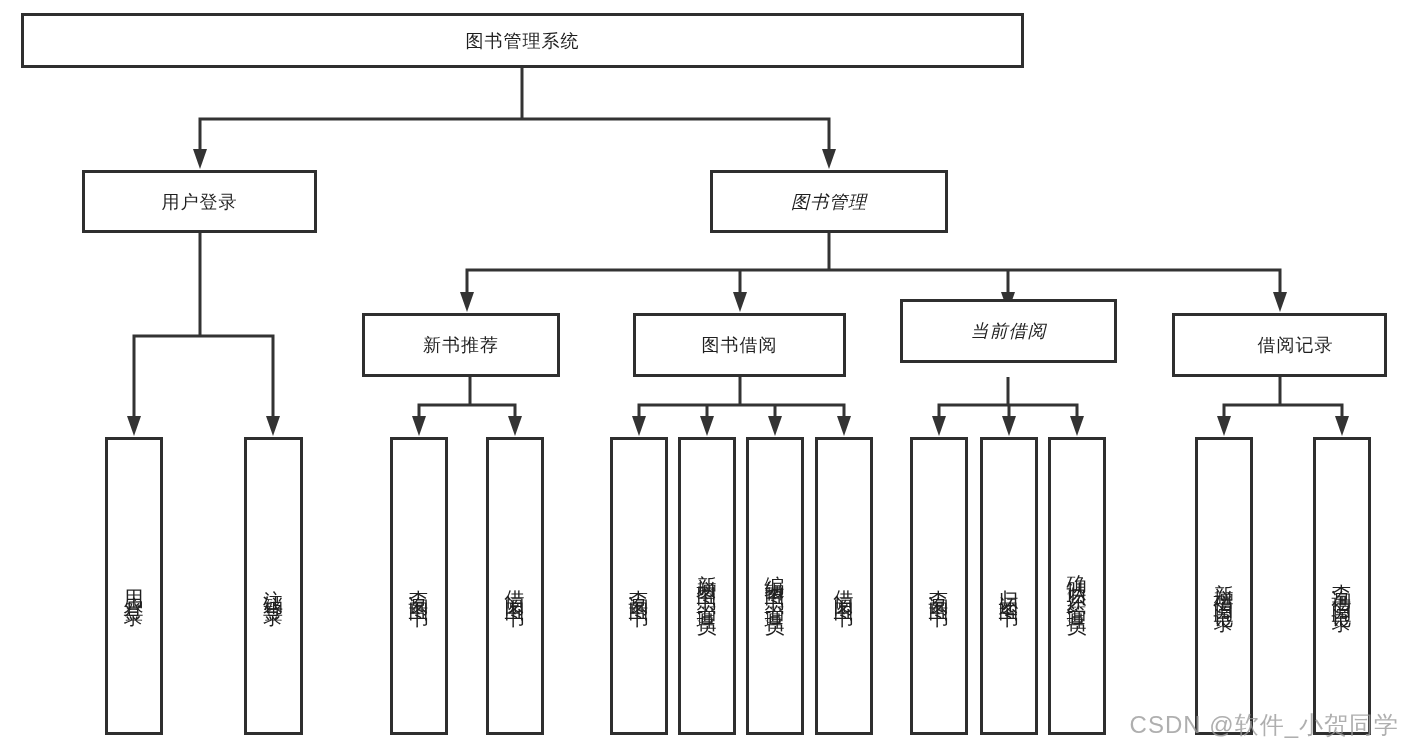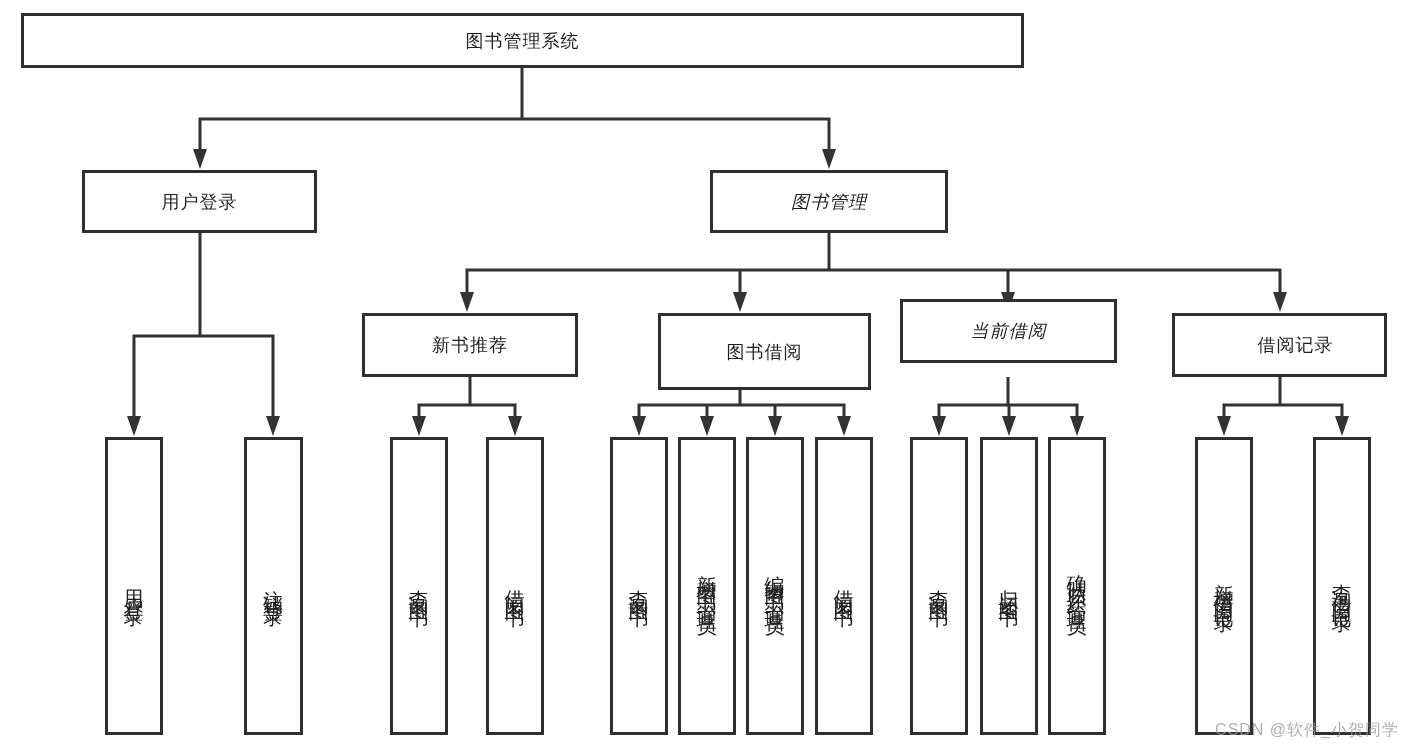--- a/index.html
+++ b/index.html
@@ -39,21 +39,21 @@
     writing-mode: vertical-rl;
     text-orientation: mixed;
     font-size: 20px;
     letter-spacing: 6px;
     line-height: 1.0;
   }
   .watermark {
     position: absolute;
     right: 6px;
     bottom: 6px;
-    font-size: 16px;
+    font-size: 24px;
     color: rgba(155, 155, 155, 0.8);
     letter-spacing: 1px;
     z-index: 5;
     white-space: nowrap;
   }
 </style>
 </head>
 <body>
 
 <div class="canvas">
@@ -108,22 +108,22 @@
       <polygon points="1217,416 1231,416 1224,436"></polygon>
       <polygon points="1335,416 1349,416 1342,436"></polygon>
     </g>
   </svg>
 
   <div class="box" style="left:21px; top:13px; width:1003px; height:55px;">图书管理系统</div>
 
   <div class="box" style="left:82px; top:170px; width:235px; height:63px;">用户登录</div>
   <div class="box" style="left:710px; top:170px; width:238px; height:63px;font-style:italic;">图书管理</div>
 
-  <div class="box" style="left:362px; top:313px; width:216px; height:64px;">新书推荐</div>
-  <div class="box" style="left:658px; top:313px; width:213px; height:77px;">图书借阅</div>
+  <div class="box" style="left:362px; top:313px; width:198px; height:64px;">新书推荐</div>
+  <div class="box" style="left:633px; top:313px; width:213px; height:64px;">图书借阅</div>
   <div class="box" style="left:900px; top:299px; width:217px; height:64px;font-style:italic;">当前借阅</div>
   <div class="box" style="left:1172px; top:313px; width:215px; height:64px;padding-left:32px;">借阅记录</div>
 
   <div class="box vbox" style="left:105px; top:437px; width:58px; height:298px;">用户登录</div>
   <div class="box vbox" style="left:244px; top:437px; width:59px; height:298px;">注销登录</div>
 
   <div class="box vbox" style="left:390px; top:437px; width:58px; height:298px;">查询图书</div>
   <div class="box vbox" style="left:486px; top:437px; width:58px; height:298px;">借阅图书</div>
 
   <div class="box vbox" style="left:610px; top:437px; width:58px; height:298px;">查询图书</div>

